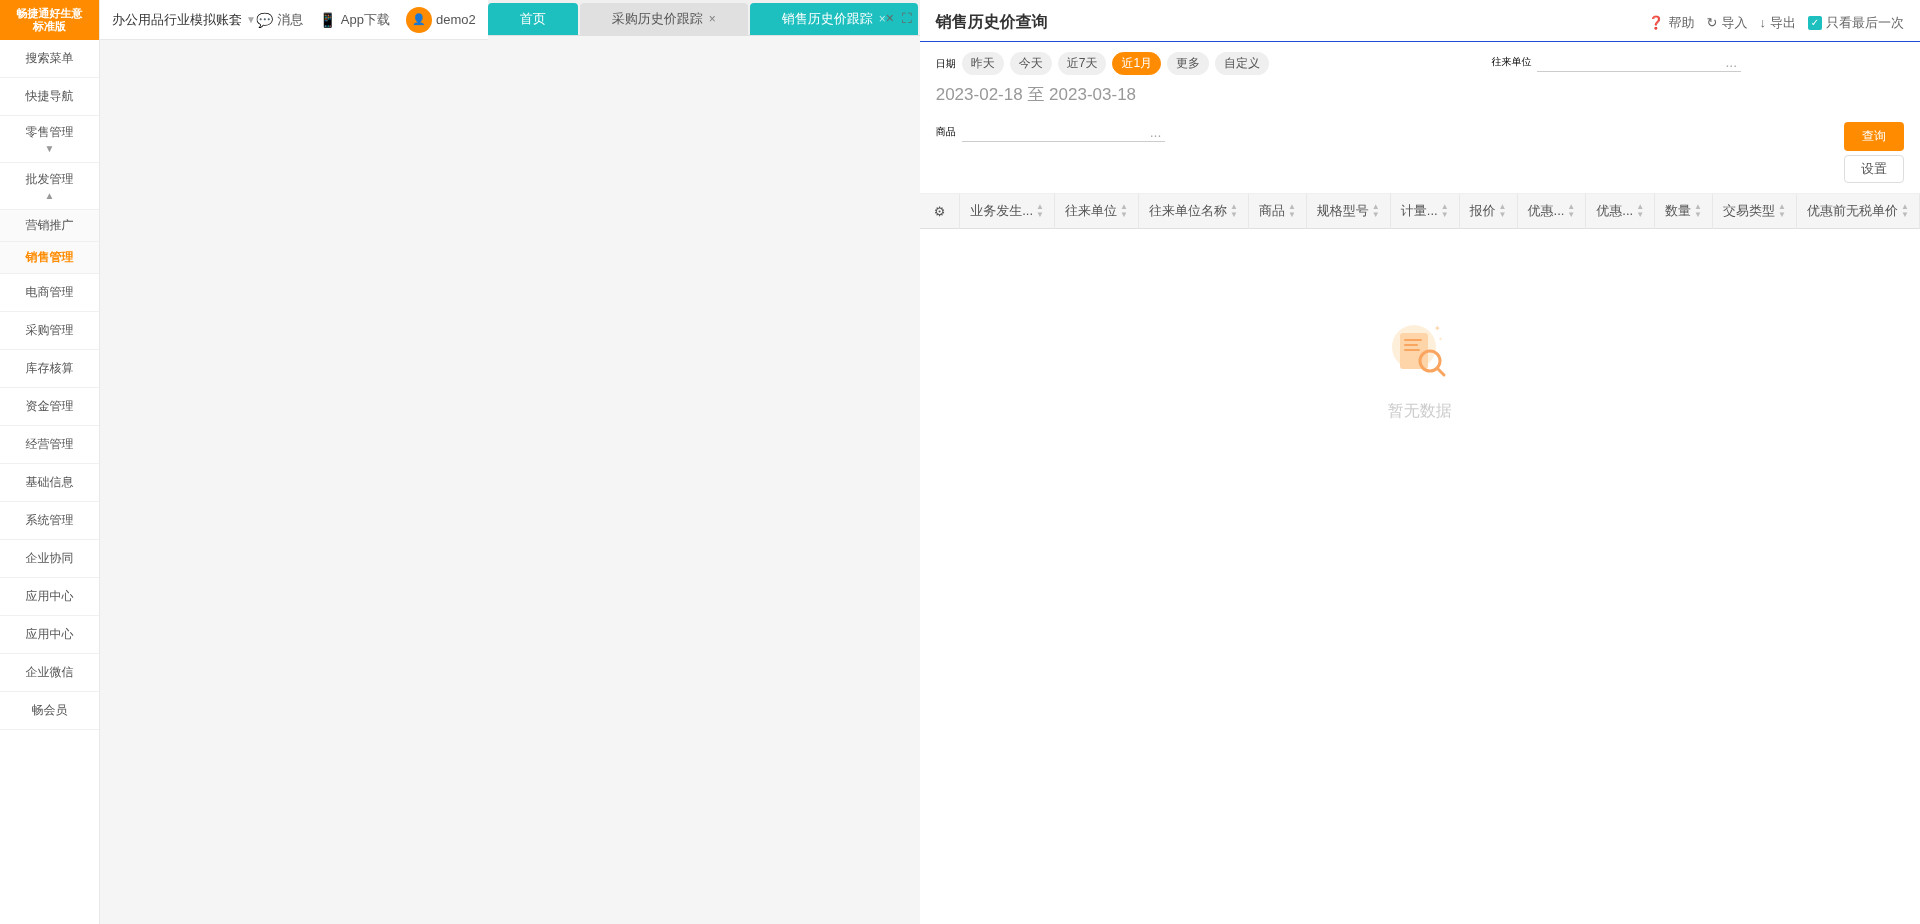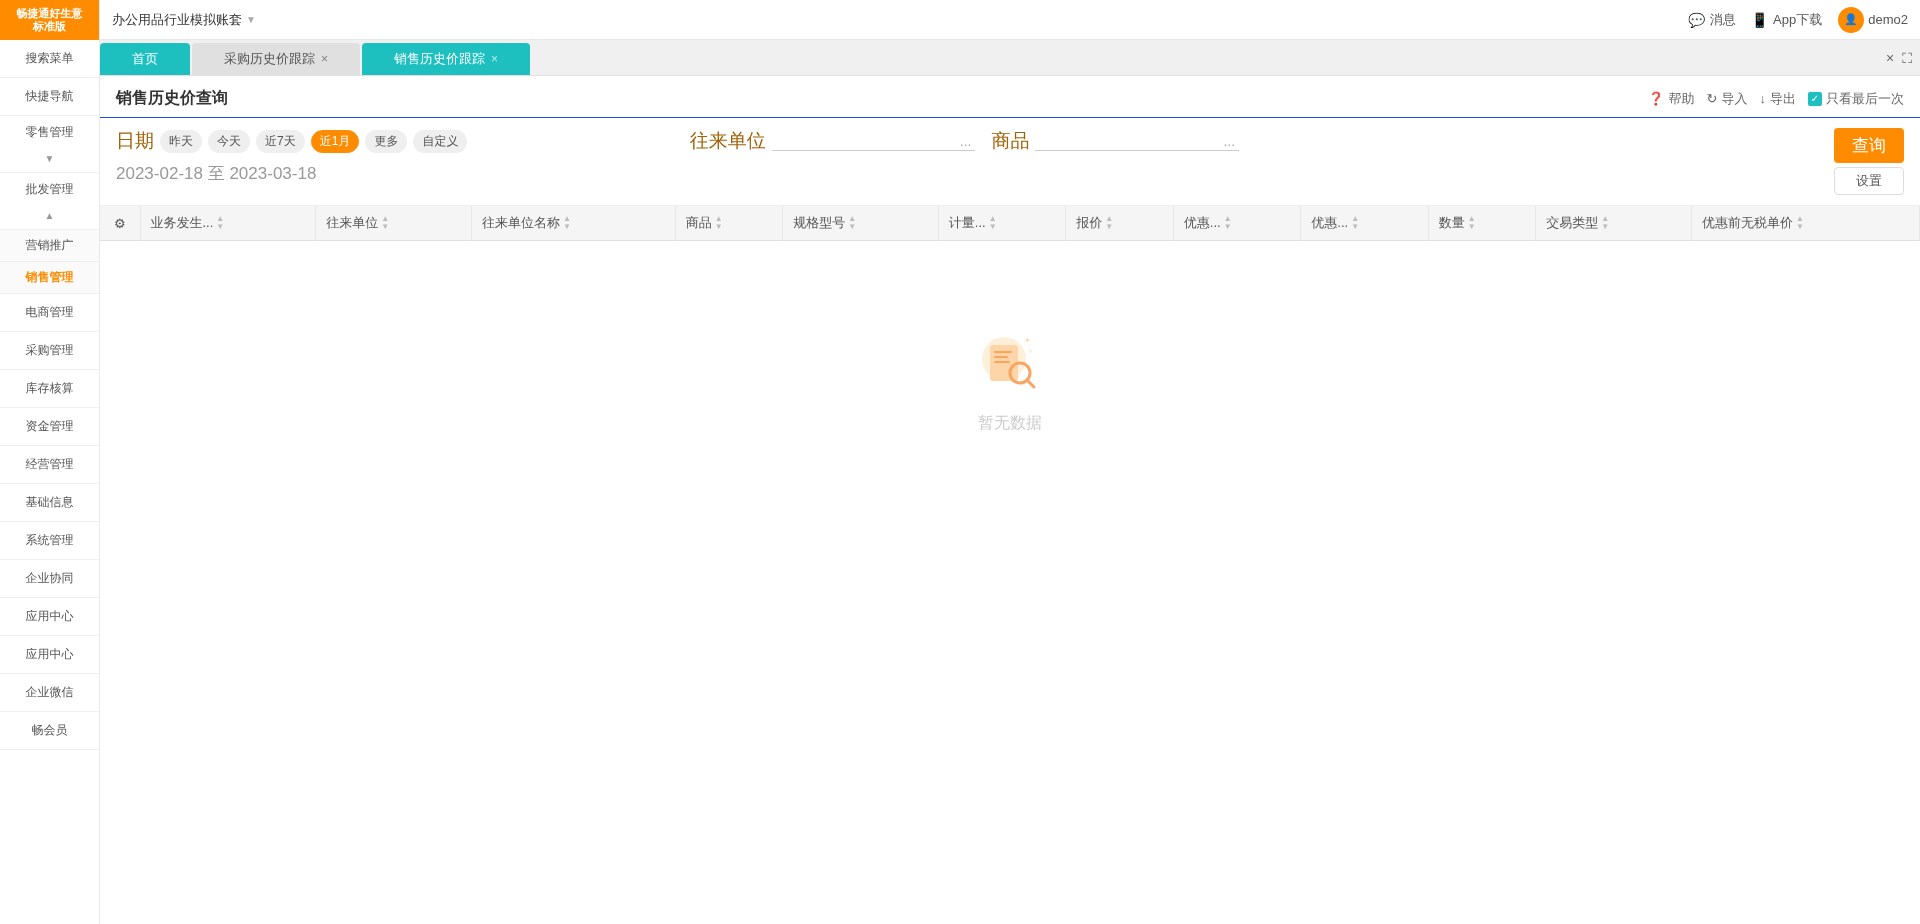--- a/index.html
+++ b/index.html
@@ -37,29 +37,29 @@
       justify-content: center;
       padding: 8px 4px;
       cursor: pointer;
       color: #555;
       font-size: 12px;
       border-bottom: 1px solid #f0f0f0;
       min-height: 38px;
     }
     .sidebar-item.has-arrow {
       justify-content: space-between;
-      gap: 12px;
+      gap: 2px;
     }
     .sidebar-item .arrow { font-size: 10px; color: #999; }
 
     
     .main-area {
       flex: 1;
       display: flex;
-      flex-direction: column;
+      flex-direction: row;
       height: 100%;
       overflow: hidden;
     }
 
     
     .top-bar {
       height: 40px;
       background: #fff;
       display: flex;
       align-items: center;
@@ -217,22 +217,22 @@
       border-bottom: 1px solid #f0f0f0;
       flex-wrap: wrap;
     }
     .filter-group {
       display: flex;
       align-items: center;
       gap: 6px;
       flex-wrap: wrap;
     }
     .filter-label {
-      color: #a16207;
-      font-size: 19px;
+      color: #000000;
+      font-size: 10px;
       white-space: nowrap;
     }
     .date-btn {
       padding: 2px 8px;
       border-radius: 12px;
       cursor: pointer;
       font-size: 12px;
       color: #555;
       border: 1px solid transparent;
     }
@@ -267,21 +267,21 @@
       font-size: 14px;
       padding: 0 4px;
     }
     .btn-query {
       background: #ff8c00;
       color: #fff;
       border: none;
       border-radius: 4px;
       padding: 6px 18px;
       cursor: pointer;
-      font-size: 17px;
+      font-size: 12px;
     }
     .btn-settings {
       background: #fff;
       color: #555;
       border: 1px solid #ddd;
       border-radius: 4px;
       padding: 4px 14px;
       cursor: pointer;
       font-size: 13px;
     }

